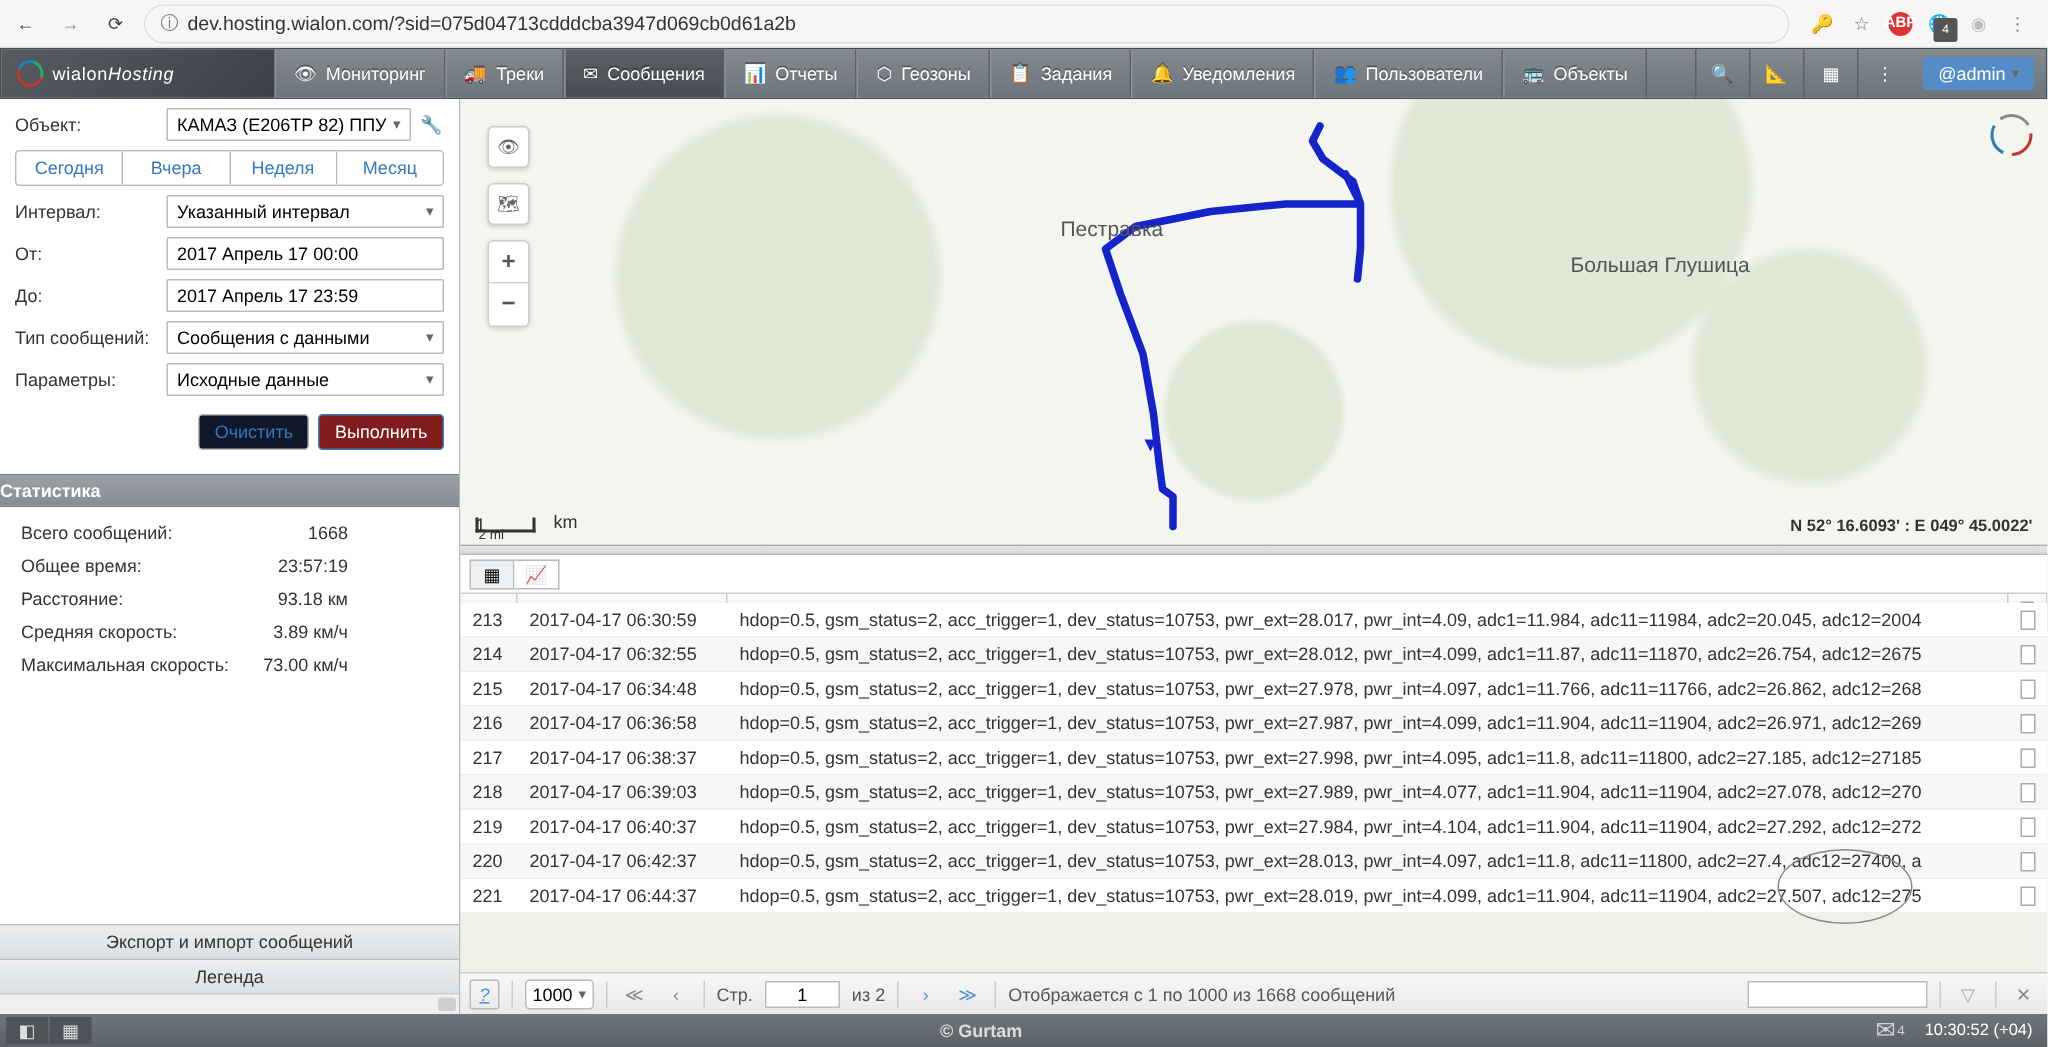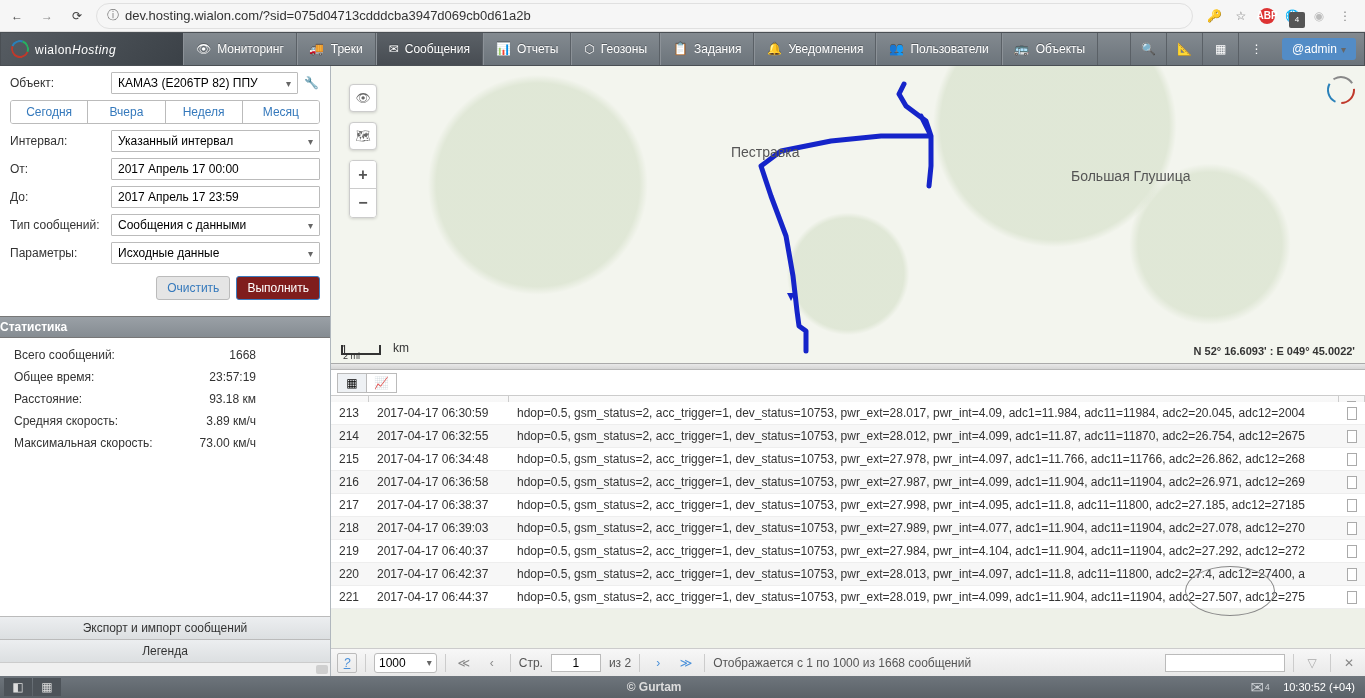--- a/index.html
+++ b/index.html
@@ -21,32 +21,32 @@
 .logo-text b{font-weight:400}
 .nav-items{display:flex;height:100%}
 .nav-item{display:flex;align-items:center;gap:6px;padding:0 12px;border-right:1px solid #5a6066;border-left:1px solid #8c9298;cursor:pointer;font-size:12px;text-shadow:0 -1px 0 rgba(0,0,0,.3)}
 .nav-item.active{background:linear-gradient(#5b6167,#474c52)}
 .nav-spacer{flex:1}
 .nav-tools{display:flex;height:100%;align-items:center}
 .tool-btn{width:36px;height:100%;display:flex;align-items:center;justify-content:center;border-left:1px solid #5a6066;cursor:pointer}
 .admin-btn{background:#538cc6;padding:0 10px;height:22px;border-radius:3px;font-size:11px;margin:0 8px;display:flex;align-items:center;gap:4px;cursor:pointer}
 
 .main-area{display:flex;height:calc(100% - 32px - 34px - 22px)}
-.sidebar{width:331px;background:#fff;border-right:1px solid #b0b7bd;display:flex;flex-direction:column}
+.sidebar{width:307px;background:#fff;border-right:1px solid #b0b7bd;display:flex;flex-direction:column}
 .form-area{padding:6px 10px}
 .form-row{display:flex;align-items:center;margin-bottom:6px;gap:6px}
 .form-label{width:95px;color:#333}
 .select, .textin{flex:1;height:22px;border:1px solid #bbb;border-radius:1px;padding:0 6px;background:#fff;display:flex;align-items:center;justify-content:space-between}
 .caret{font-size:10px;color:#666}
 .wrench{color:#666;width:16px;text-align:center}
 .quick-btns{display:flex;border:1px solid #bbb;border-radius:3px;overflow:hidden;margin-bottom:6px}
 .quick-btn{flex:1;text-align:center;padding:4px 0;color:#3579bc;border-right:1px solid #bbb;background:#fff;cursor:pointer}
 .quick-btn:last-child{border-right:none}
 .btnrow{display:flex;justify-content:flex-end;gap:6px;padding:6px 0 10px}
-.btn{padding:4px 10px;border:1px solid #bbb;border-radius:3px;background:#e5e5e5;color:#3579bc;cursor:pointer}
+.btn{padding:4px 10px;border:1px solid #bbb;border-radius:3px;background:#0f172a;color:#3579bc;cursor:pointer}
 .btn.primary{background:#7f1d1d;color:#fff;border-color:#3a7bbf}
 
 .section-hdr{background:linear-gradient(#9aa0a6,#858c92);color:#fff;text-align:left;font-weight:bold;padding:3px 0;border-top:1px solid #777;border-bottom:1px solid #777}
 .stats{padding:6px 14px 10px}
 .stat-row{display:flex;justify-content:space-between;padding:4px 0;color:#333}
 .stat-row span:last-child{padding-right:60px}
 .collapsible{background:linear-gradient(#eceef0,#dcdfe1);text-align:center;padding:4px 0;border-top:1px solid #bbb;color:#333;cursor:pointer}
 .sidebar-scroll{height:14px;background:#f0f0f0;border-top:1px solid #ccc;position:relative}
 .sidebar-scroll::after{content:'';position:absolute;right:2px;top:2px;bottom:2px;width:12px;background:#cfcfcf;border-radius:2px}
 
@@ -84,21 +84,21 @@
 .grow{height:23px;display:flex;border-bottom:1px solid #eee;color:#333;align-items:center}
 .grow:nth-child(odd){background:#fff}
 .grow:nth-child(even){background:#f7f7f7}
 .grow .gc{border-right:none;padding:0 8px}
 .grow .gc.par{white-space:nowrap;overflow:hidden}
 .chkbox{width:13px;height:13px;border:1px solid #aaa;background:#fff}
 
 .pager{height:28px;border-top:1px solid #ccc;background:linear-gradient(#f7f7f7,#e9e9e9);display:flex;align-items:center;padding:0 6px;gap:8px}
 .pg-btn{width:20px;height:20px;display:flex;align-items:center;justify-content:center;color:#888;border:1px solid transparent;border-radius:2px}
 .pg-btn.en{color:#4a90d9;cursor:pointer}
-.pg-sel{height:20px;border:1px solid #bbb;border-radius:3px;padding:0 4px;display:flex;align-items:center;gap:21px;background:#fff}
+.pg-sel{height:20px;border:1px solid #bbb;border-radius:3px;padding:0 4px;display:flex;align-items:center;gap:4px;background:#fff}
 .pg-inp{width:50px;height:18px;border:1px solid #bbb;text-align:center;background:#fff}
 .pg-text{color:#555}
 .pg-search{width:120px;height:18px;border:1px solid #bbb;background:#fff}
 .sep{width:1px;height:18px;background:#ccc}
 
 .footer{height:22px;background:linear-gradient(#6e757c,#5a6167);display:flex;align-items:center;color:#ddd}
 .foot-left{display:flex;gap:1px;padding-left:4px}
 .foot-btn{width:28px;height:18px;background:#4d5359;display:flex;align-items:center;justify-content:center}
 .foot-center{flex:1;text-align:center;font-weight:bold}
 .foot-msg{width:26px;display:flex;align-items:center;justify-content:center;color:#cfd3d7;font-size:16px}

